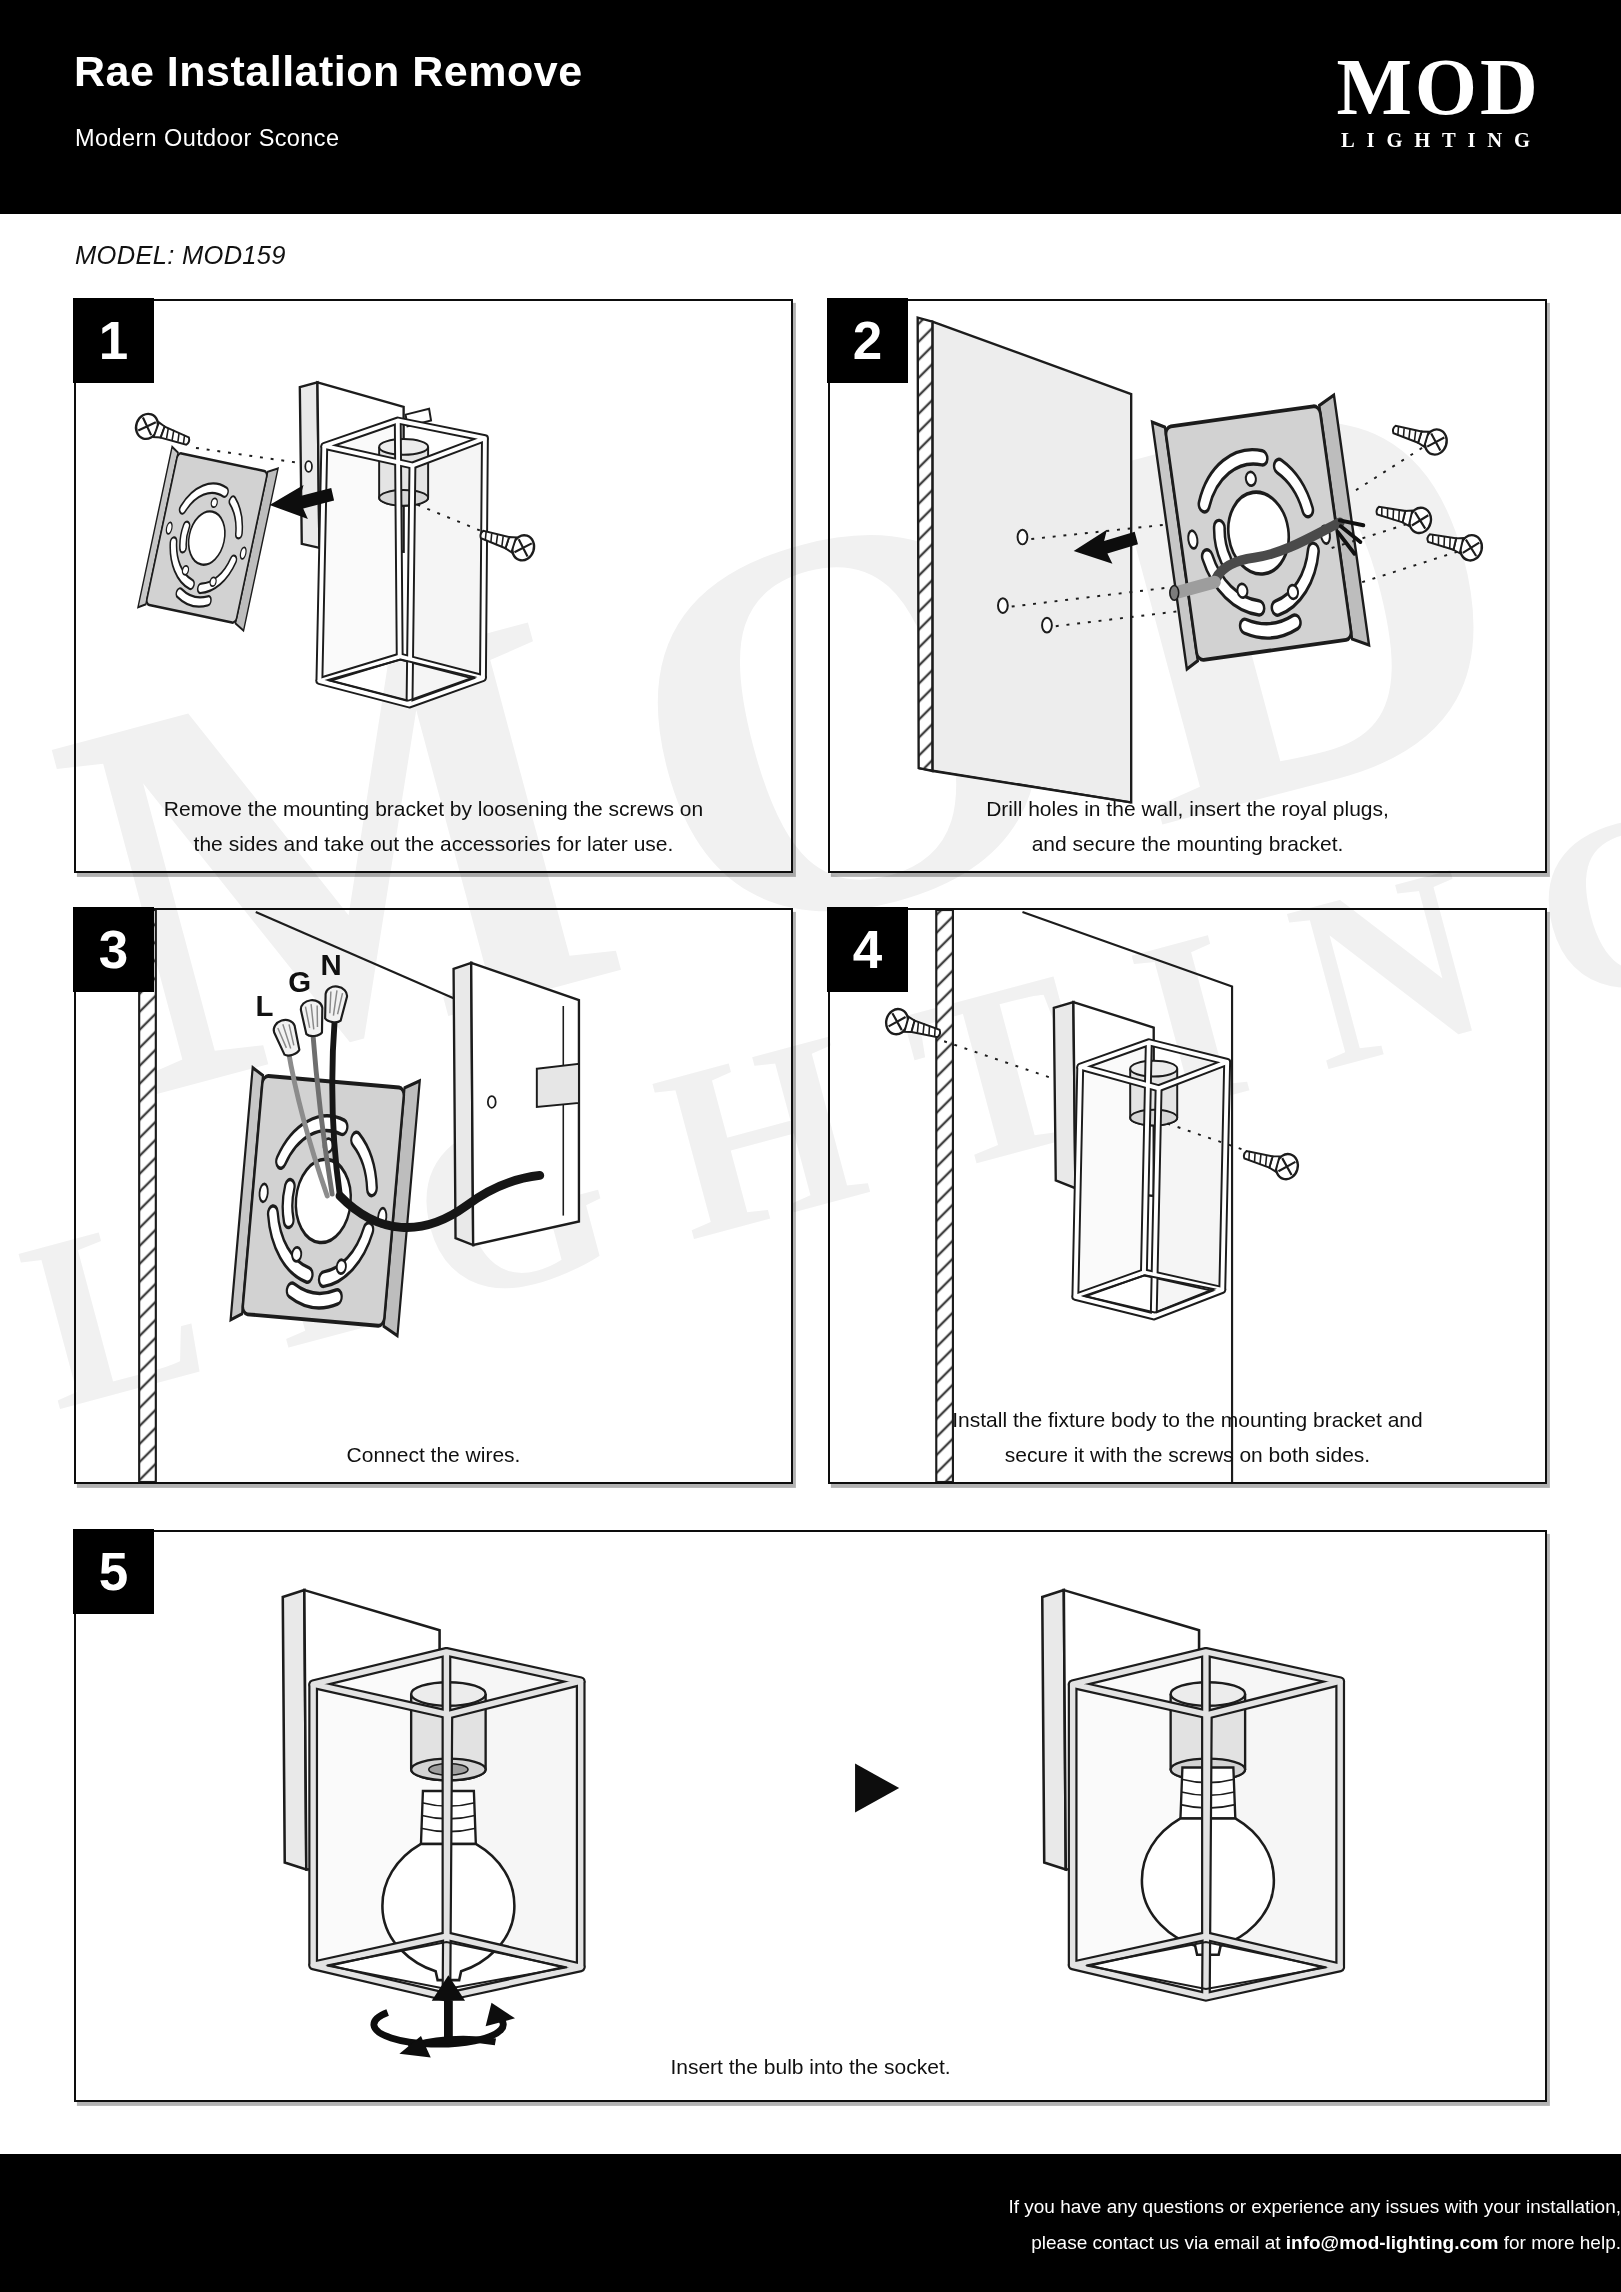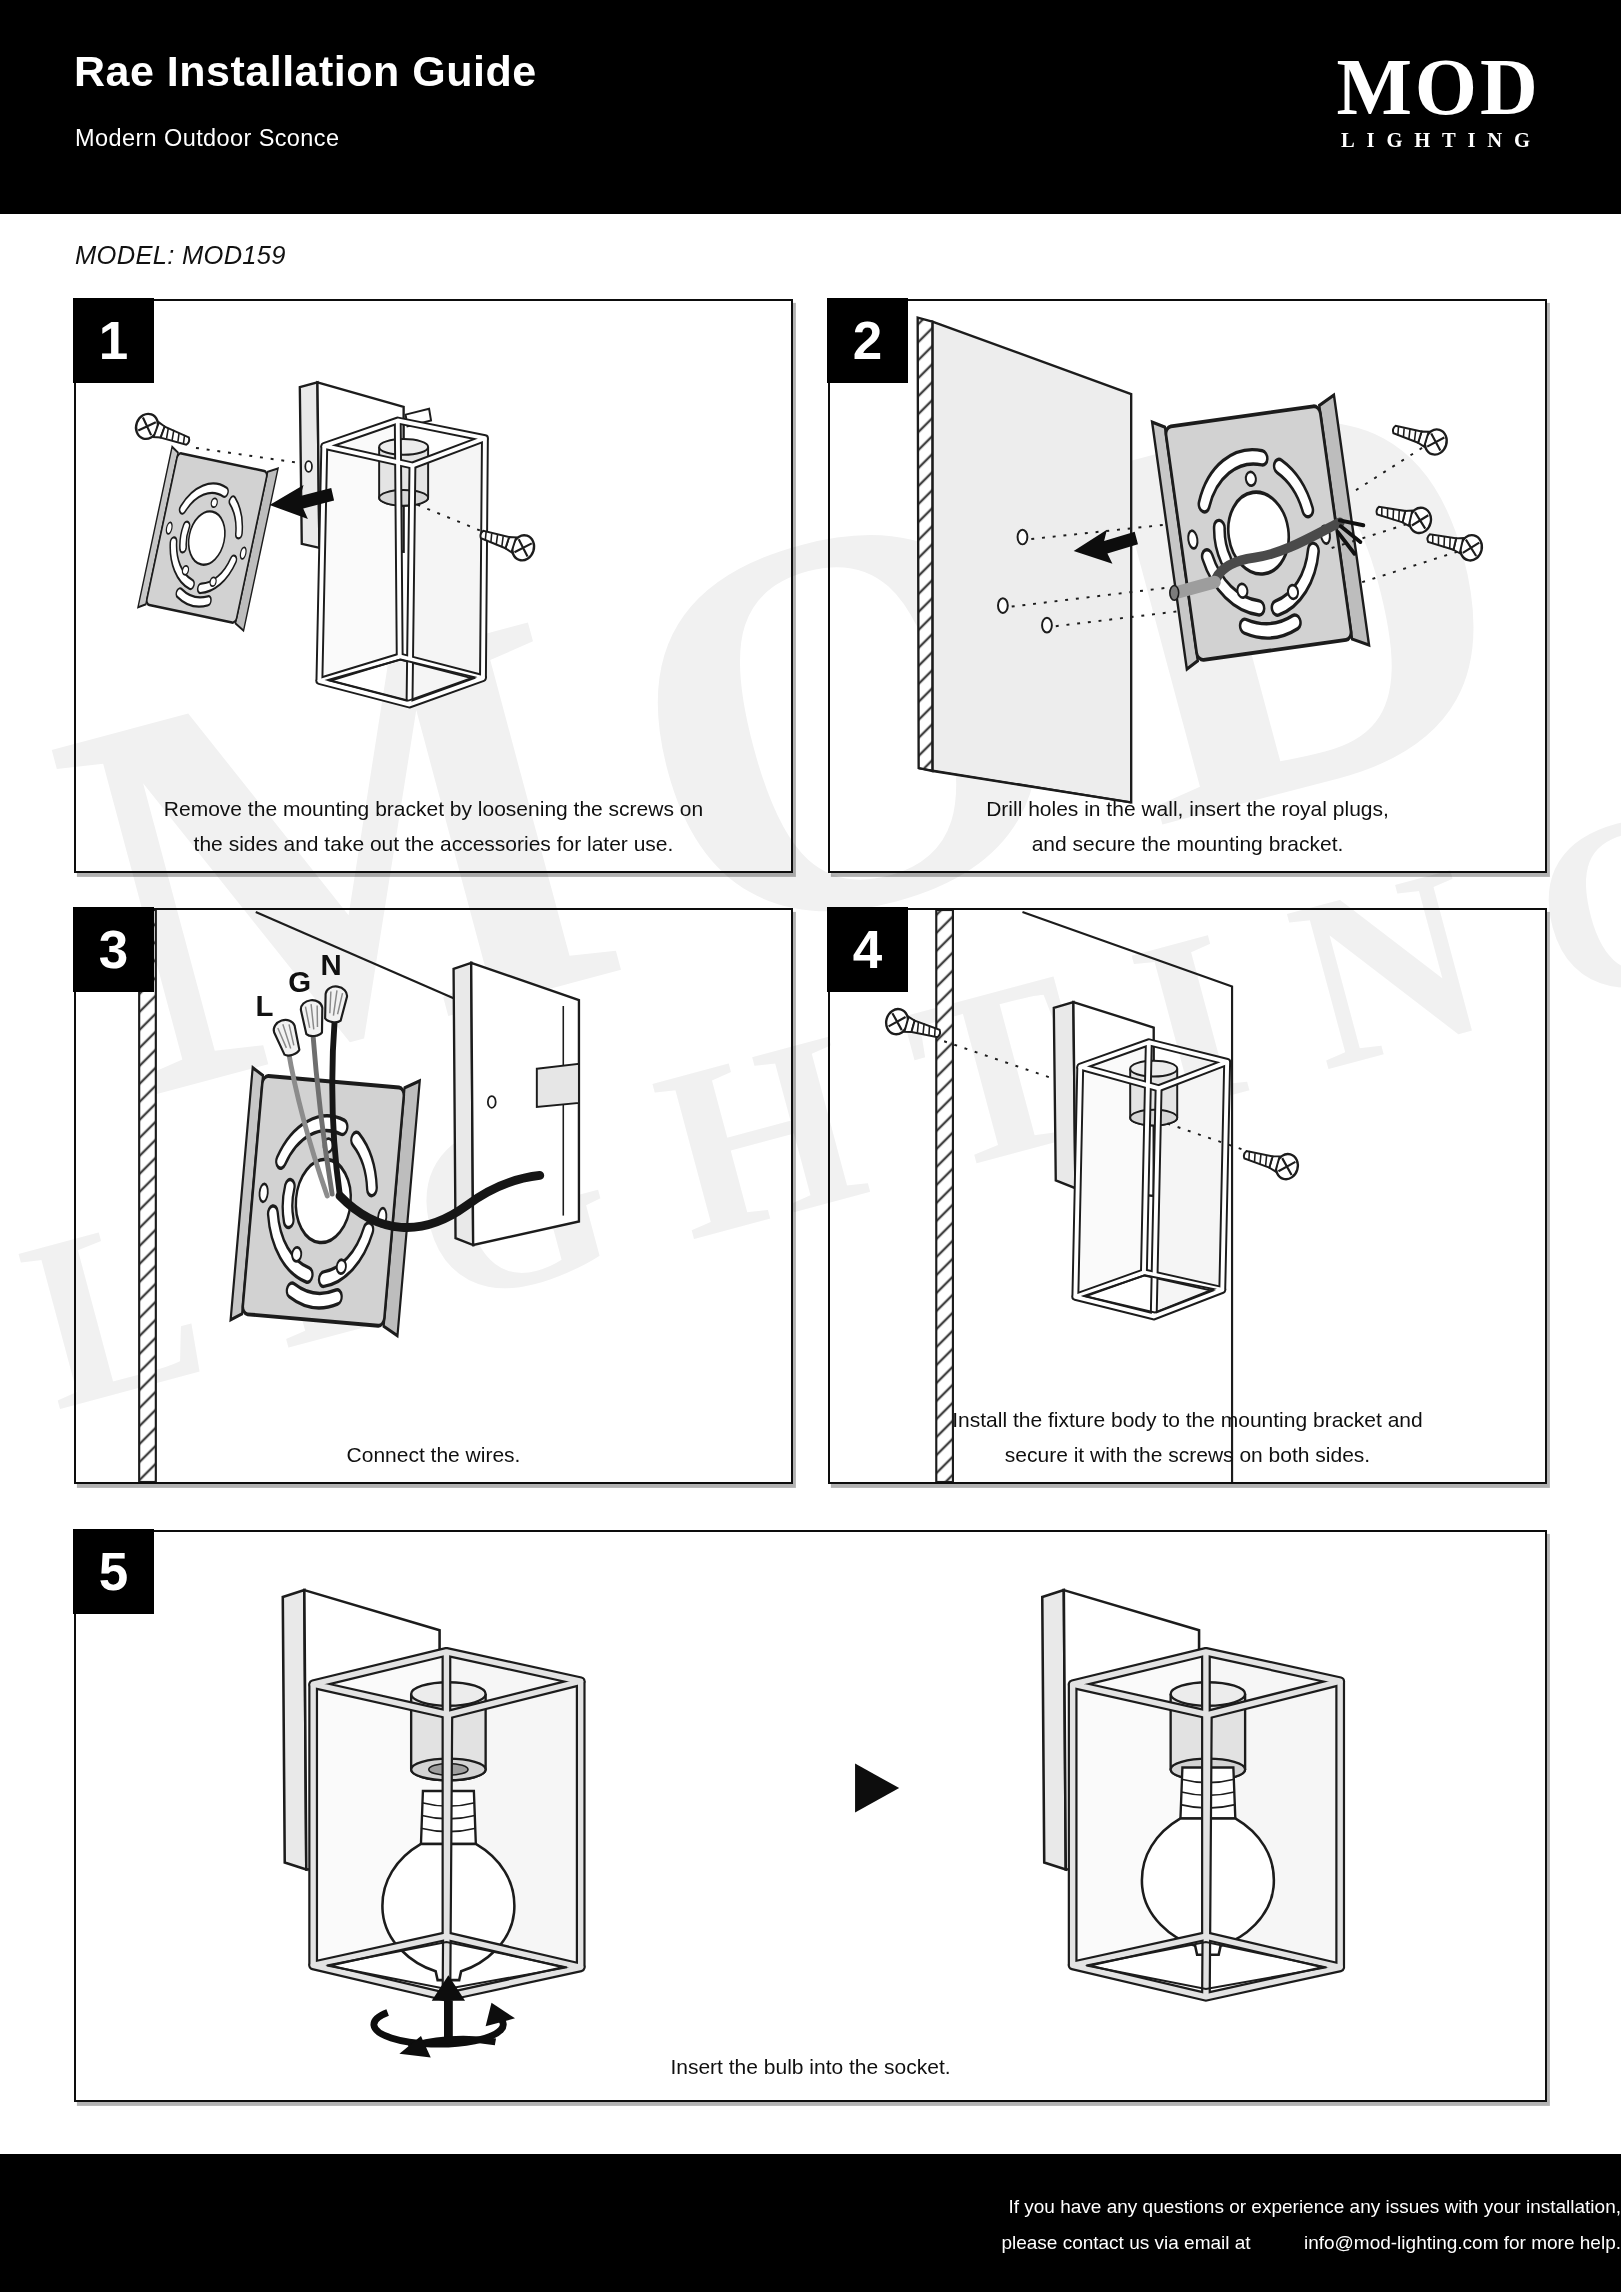--- a/index.html
+++ b/index.html
@@ -22,21 +22,21 @@
   .header{position:absolute;left:0;top:0;width:1621px;height:214px;background:#000;z-index:3;}
   .title{position:absolute;left:74px;top:47px;font-size:43px;font-weight:700;color:#fff;letter-spacing:0.5px;}
   .subtitle{position:absolute;left:75px;top:114px;font-size:23.5px;font-weight:400;color:#fff;letter-spacing:0.4px;margin-top:11px;}
   .logo{position:absolute;right:65px;top:49px;width:235px;text-align:center;color:#fff;
         font-family:"Liberation Serif","DejaVu Serif",serif;}
   .logo-mod{font-size:80px;line-height:.95;font-weight:700;letter-spacing:2.9px;}
   .logo-lighting{font-size:20.6px;font-weight:700;letter-spacing:11.8px;margin-top:3.9px;margin-left:5.9px;}
   .footer{position:absolute;left:0;top:2154px;width:1621px;height:138px;background:#000;z-index:3;}
   .footer-text{position:absolute;left:0;right:0;top:35px;text-align:right;color:#fff;
                font-size:19px;line-height:36px;}
-  .footer-email{font-weight:400;margin-left:48px;}
+  .footer-email{font-weight:700;}
   
   .model-line{position:absolute;left:75px;top:241px;font-size:25.5px;color:#111;z-index:2;letter-spacing:0.3px;font-style:italic;}
   
   .panel{position:absolute;border:2.9px solid #0d0d0d;background:transparent;z-index:1;
          box-shadow:2.9px 3.9px 0 rgba(0,0,0,.30);}
   .panel-1{left:74px;top:299px;width:715px;height:570px;}
   .panel-2{left:828px;top:299px;width:715px;height:570px;}
   .panel-3{left:74px;top:908px;width:715px;height:572px;}
   .panel-4{left:828px;top:908px;width:715px;height:572px;}
   .panel-5{left:74px;top:1530px;width:1469px;height:568px;}
@@ -90,21 +90,21 @@
     </g>
   </defs>
 </svg>
 
 <div class="watermark">
   <div class="wm1">MOD</div>
   <div class="wm2">LIGHTING</div>
 </div>
 
 <div class="header">
-  <div class="title">Rae Installation Guide</div>
+  <div class="title">Rae Installation Remove</div>
   <div class="subtitle">Modern Outdoor Sconce</div>
   <div class="logo">
     <div class="logo-mod">MOD</div>
     <div class="logo-lighting">LIGHTING</div>
   </div>
 </div>
 
 <div class="model-line">MODEL: MOD159</div>
 
 <div class="panel panel-1">

